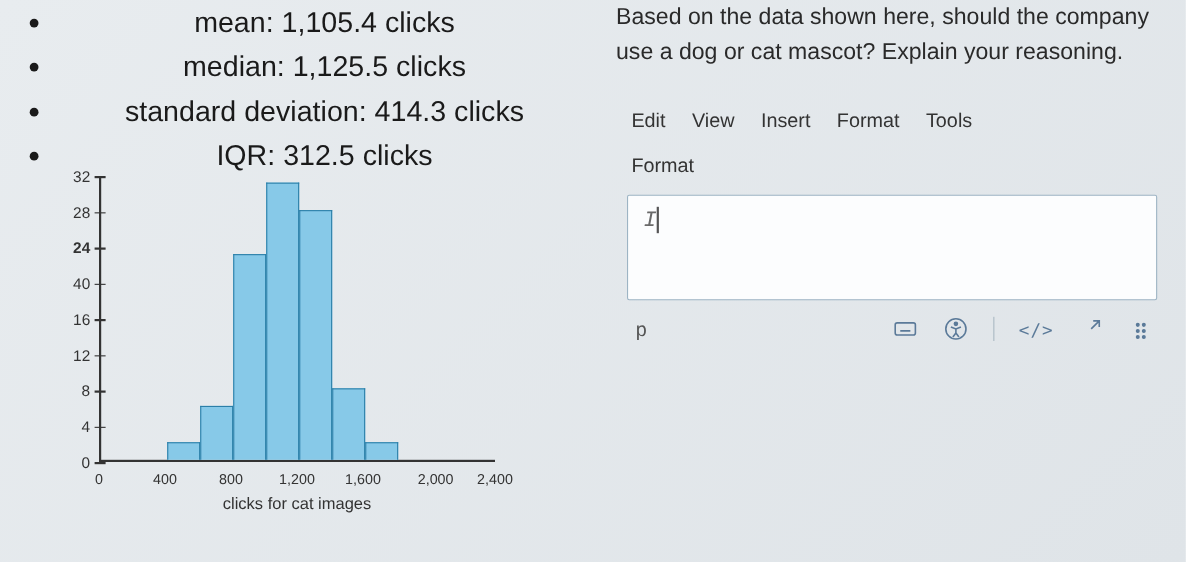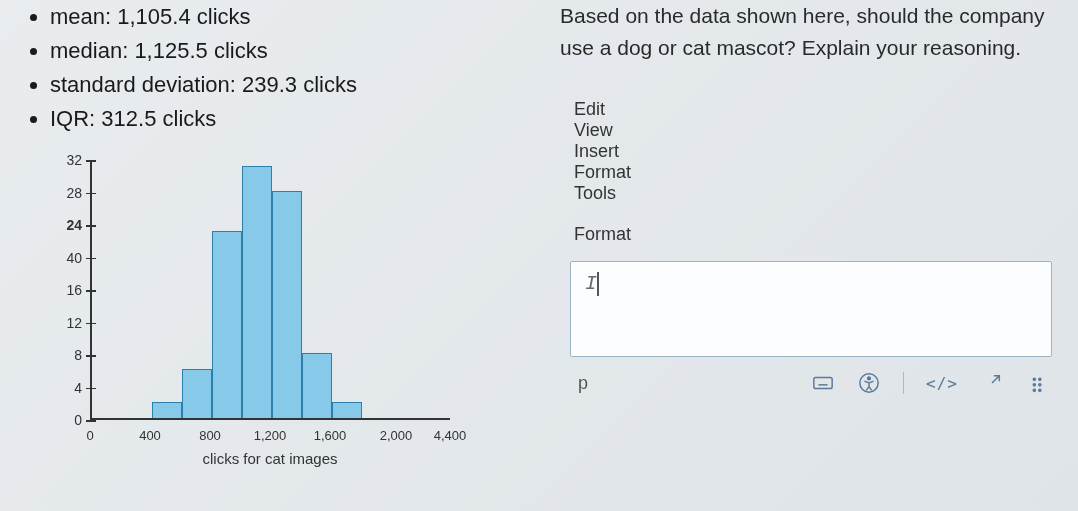--- a/index.html
+++ b/index.html
@@ -20,23 +20,24 @@
   }
   .right-col {
     position: absolute;
     left: 560px;
     top: 0px;
     width: 500px;
   }
   .stats-list {
     list-style: disc;
     padding-left: 30px;
-    font-size: 22px;
+    font-size: 26px;
     line-height: 1.55;
     color: #1a1a1a;
+    text-align: center;
   }
   .chart-wrap {
     position: absolute;
     left: 30px;
     top: 160px;
     width: 430px;
     height: 340px;
   }
   .y-axis {
     position: absolute;
@@ -92,24 +93,24 @@
     color: #333;
   }
   .question {
     font-size: 21px;
     line-height: 1.5;
     color: #2a2a2a;
     margin-bottom: 28px;
   }
   .menubar {
     display: flex;
+    gap: 24px;
     font-size: 18px;
     color: #333;
     padding: 8px 0 14px 14px;
-    flex-direction: column;
   }
   .menubar span { cursor: pointer; }
   .menu-table {
     font-size: 18px;
     color: #333;
     padding: 6px 0 16px 14px;
   }
   .toolbar {
     display: flex;
     align-items: center;
@@ -155,21 +156,21 @@
   .code-ico { font-family: monospace; font-size:16px; color:#5b7a99; letter-spacing:1px;}
   .divider { width:1px; height:22px; background:#aab8c2; }
 </style>
 </head>
 <body>
 
 <div class="left-col">
   <ul class="stats-list">
     <li>mean: 1,105.4 clicks</li>
     <li>median: 1,125.5 clicks</li>
-    <li>standard deviation: 239.3 clicks</li>
+    <li>standard deviation: 414.3 clicks</li>
     <li>IQR: 312.5 clicks</li>
   </ul>
 
   <div class="chart-wrap">
     <div class="y-axis" id="y-axis">
         <div class="y-tick" style="top: 260px;">0</div>
         <div class="y-tick-mark" style="top: 260px;"></div>
         <div class="y-tick" style="top: 227.5px;">4</div>
         <div class="y-tick-mark" style="top: 227.5px;"></div>
         <div class="y-tick" style="top: 195px;">8</div>
@@ -196,21 +197,21 @@
         <div class="bar" style="left: 210px; width: 30px; height: 65px;"></div>
         <div class="bar" style="left: 240px; width: 30px; height: 16.25px;"></div>
       </div>
     <div id="x-ticks">
         <div class="x-tick" style="left: 40px;">0</div>
         <div class="x-tick" style="left: 100px;">400</div>
         <div class="x-tick" style="left: 160px;">800</div>
         <div class="x-tick" style="left: 220px;">1,200</div>
         <div class="x-tick" style="left: 280px;">1,600</div>
         <div class="x-tick" style="left: 346px;">2,000</div>
-        <div class="x-tick" style="left: 400px;">4,400</div>
+        <div class="x-tick" style="left: 400px;">2,400</div>
       </div>
     <div class="x-label">clicks for cat images</div>
   </div>
 </div>
 
 <div class="right-col">
   <p class="question">Based on the data shown here, should the company use a dog or cat mascot? Explain your reasoning.</p>
 
   <div class="menubar">
     <span>Edit</span>

